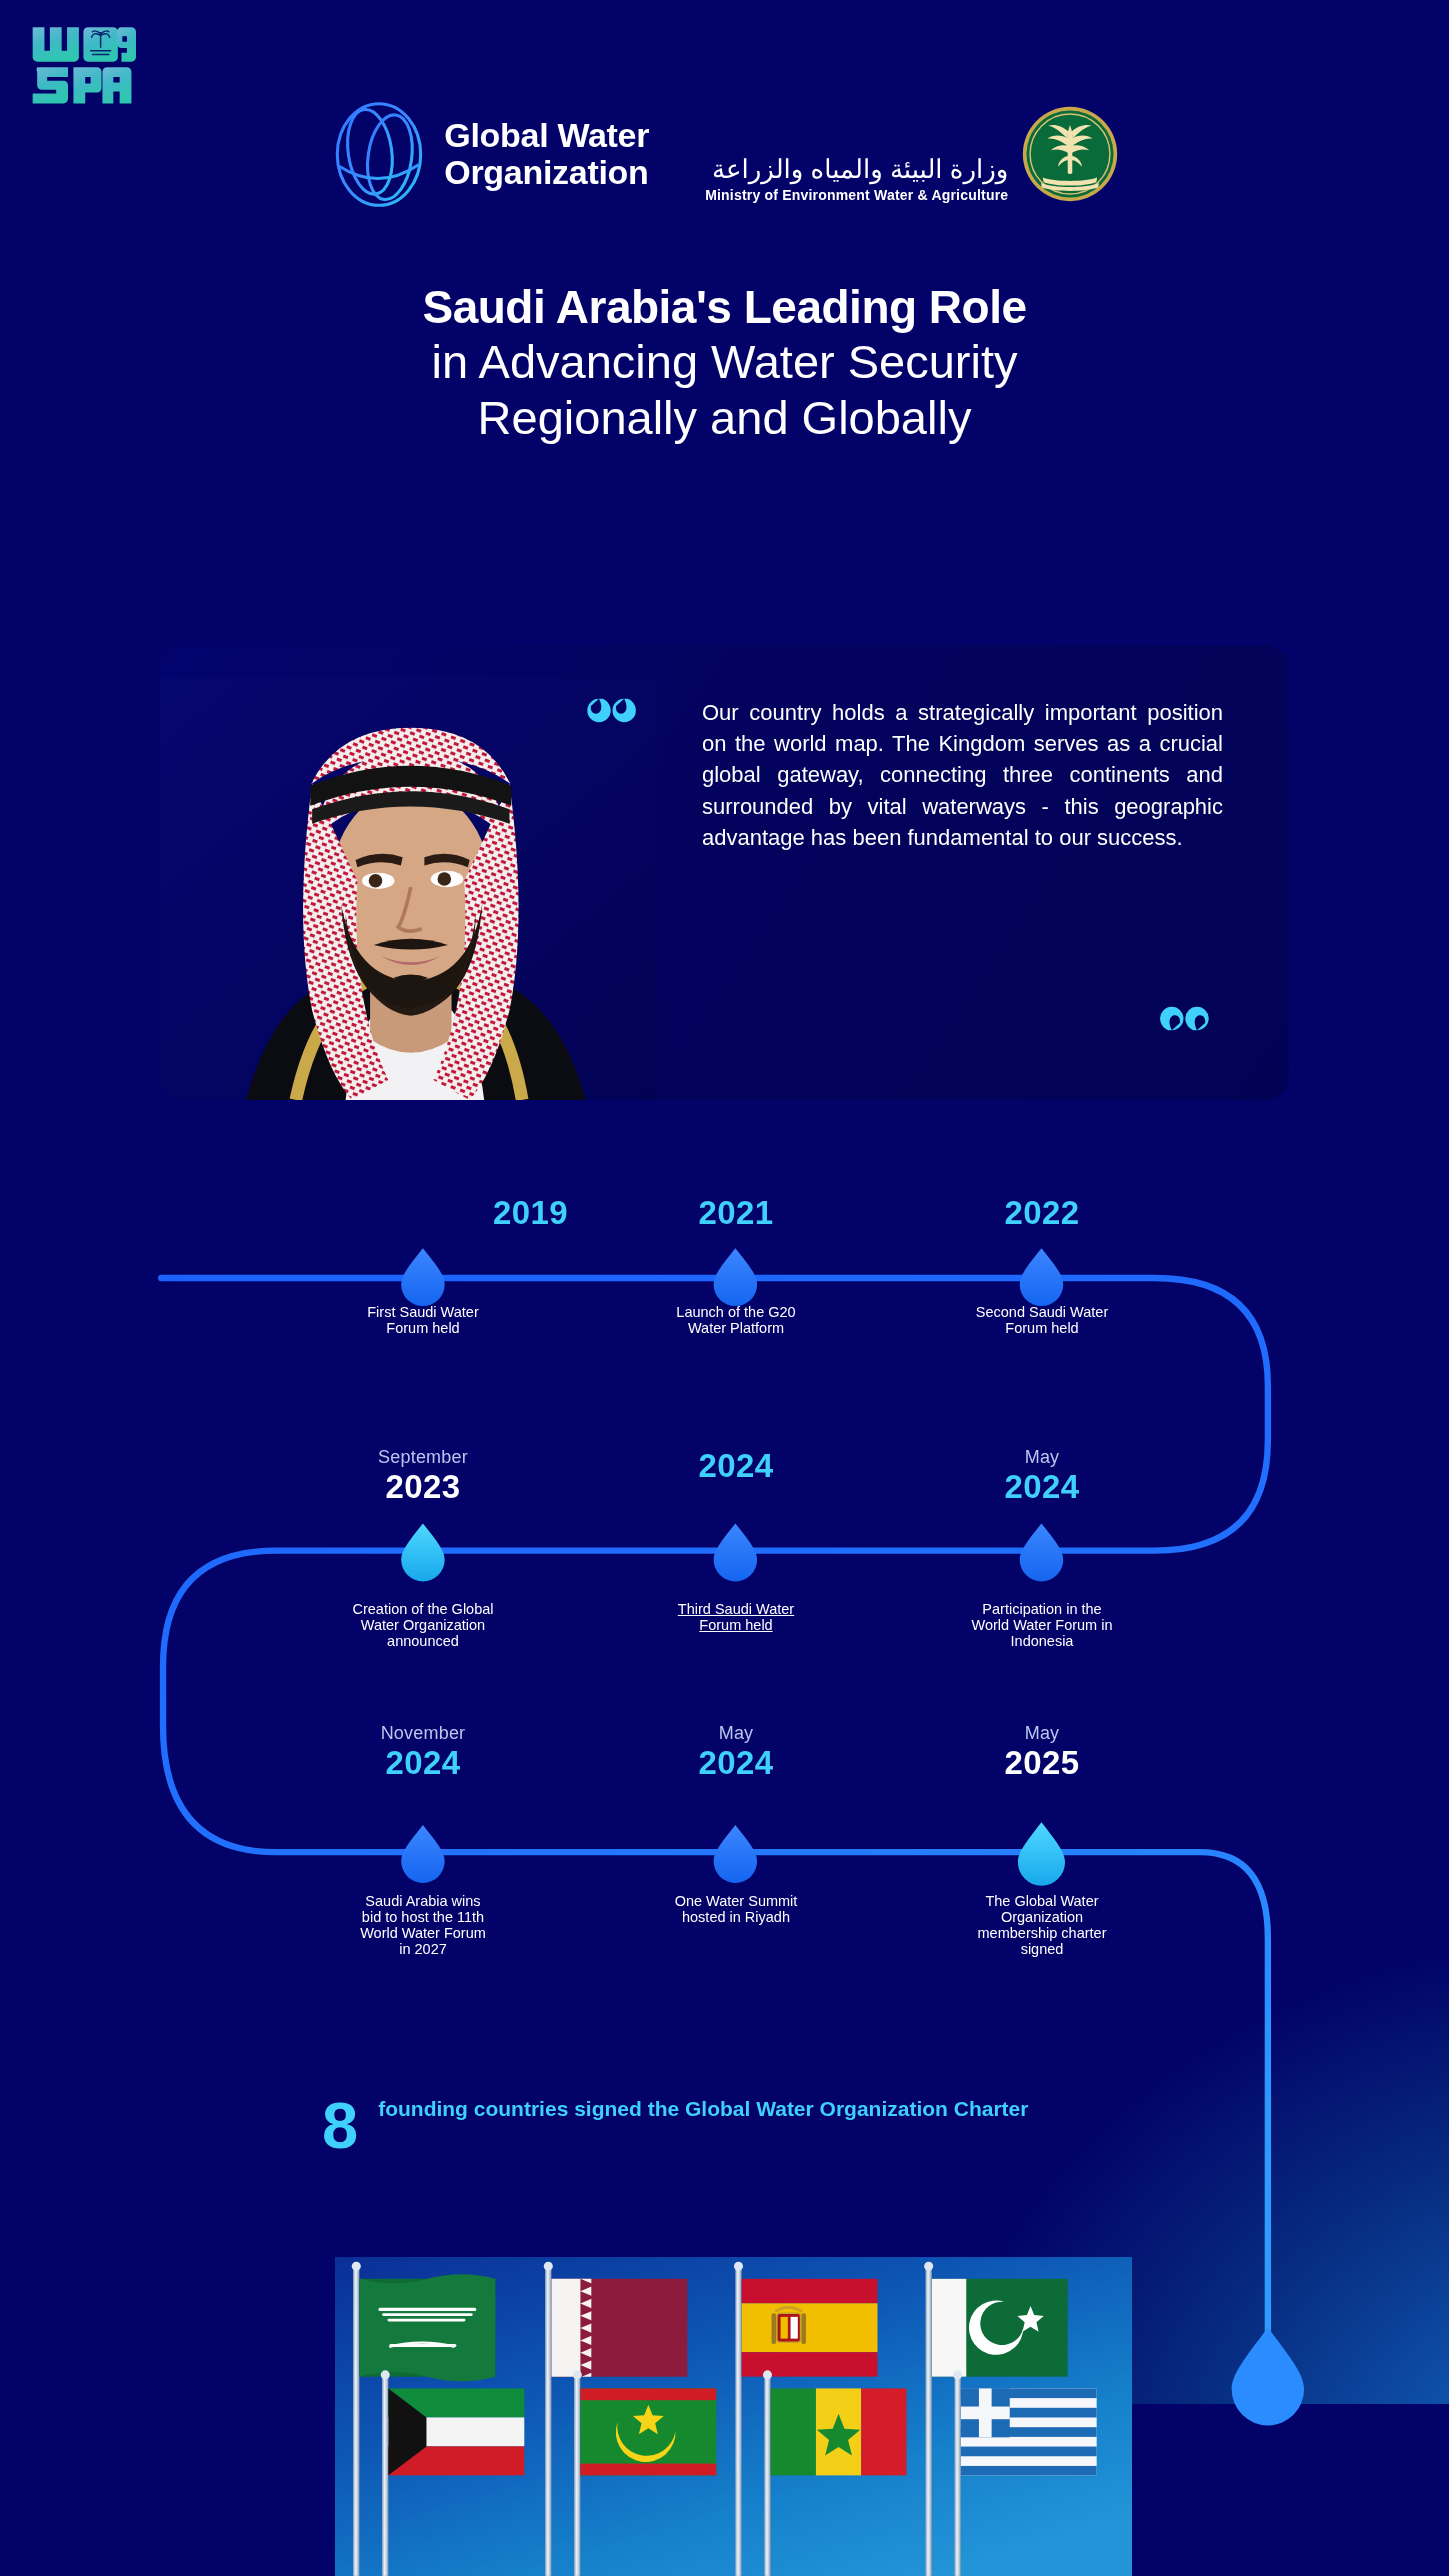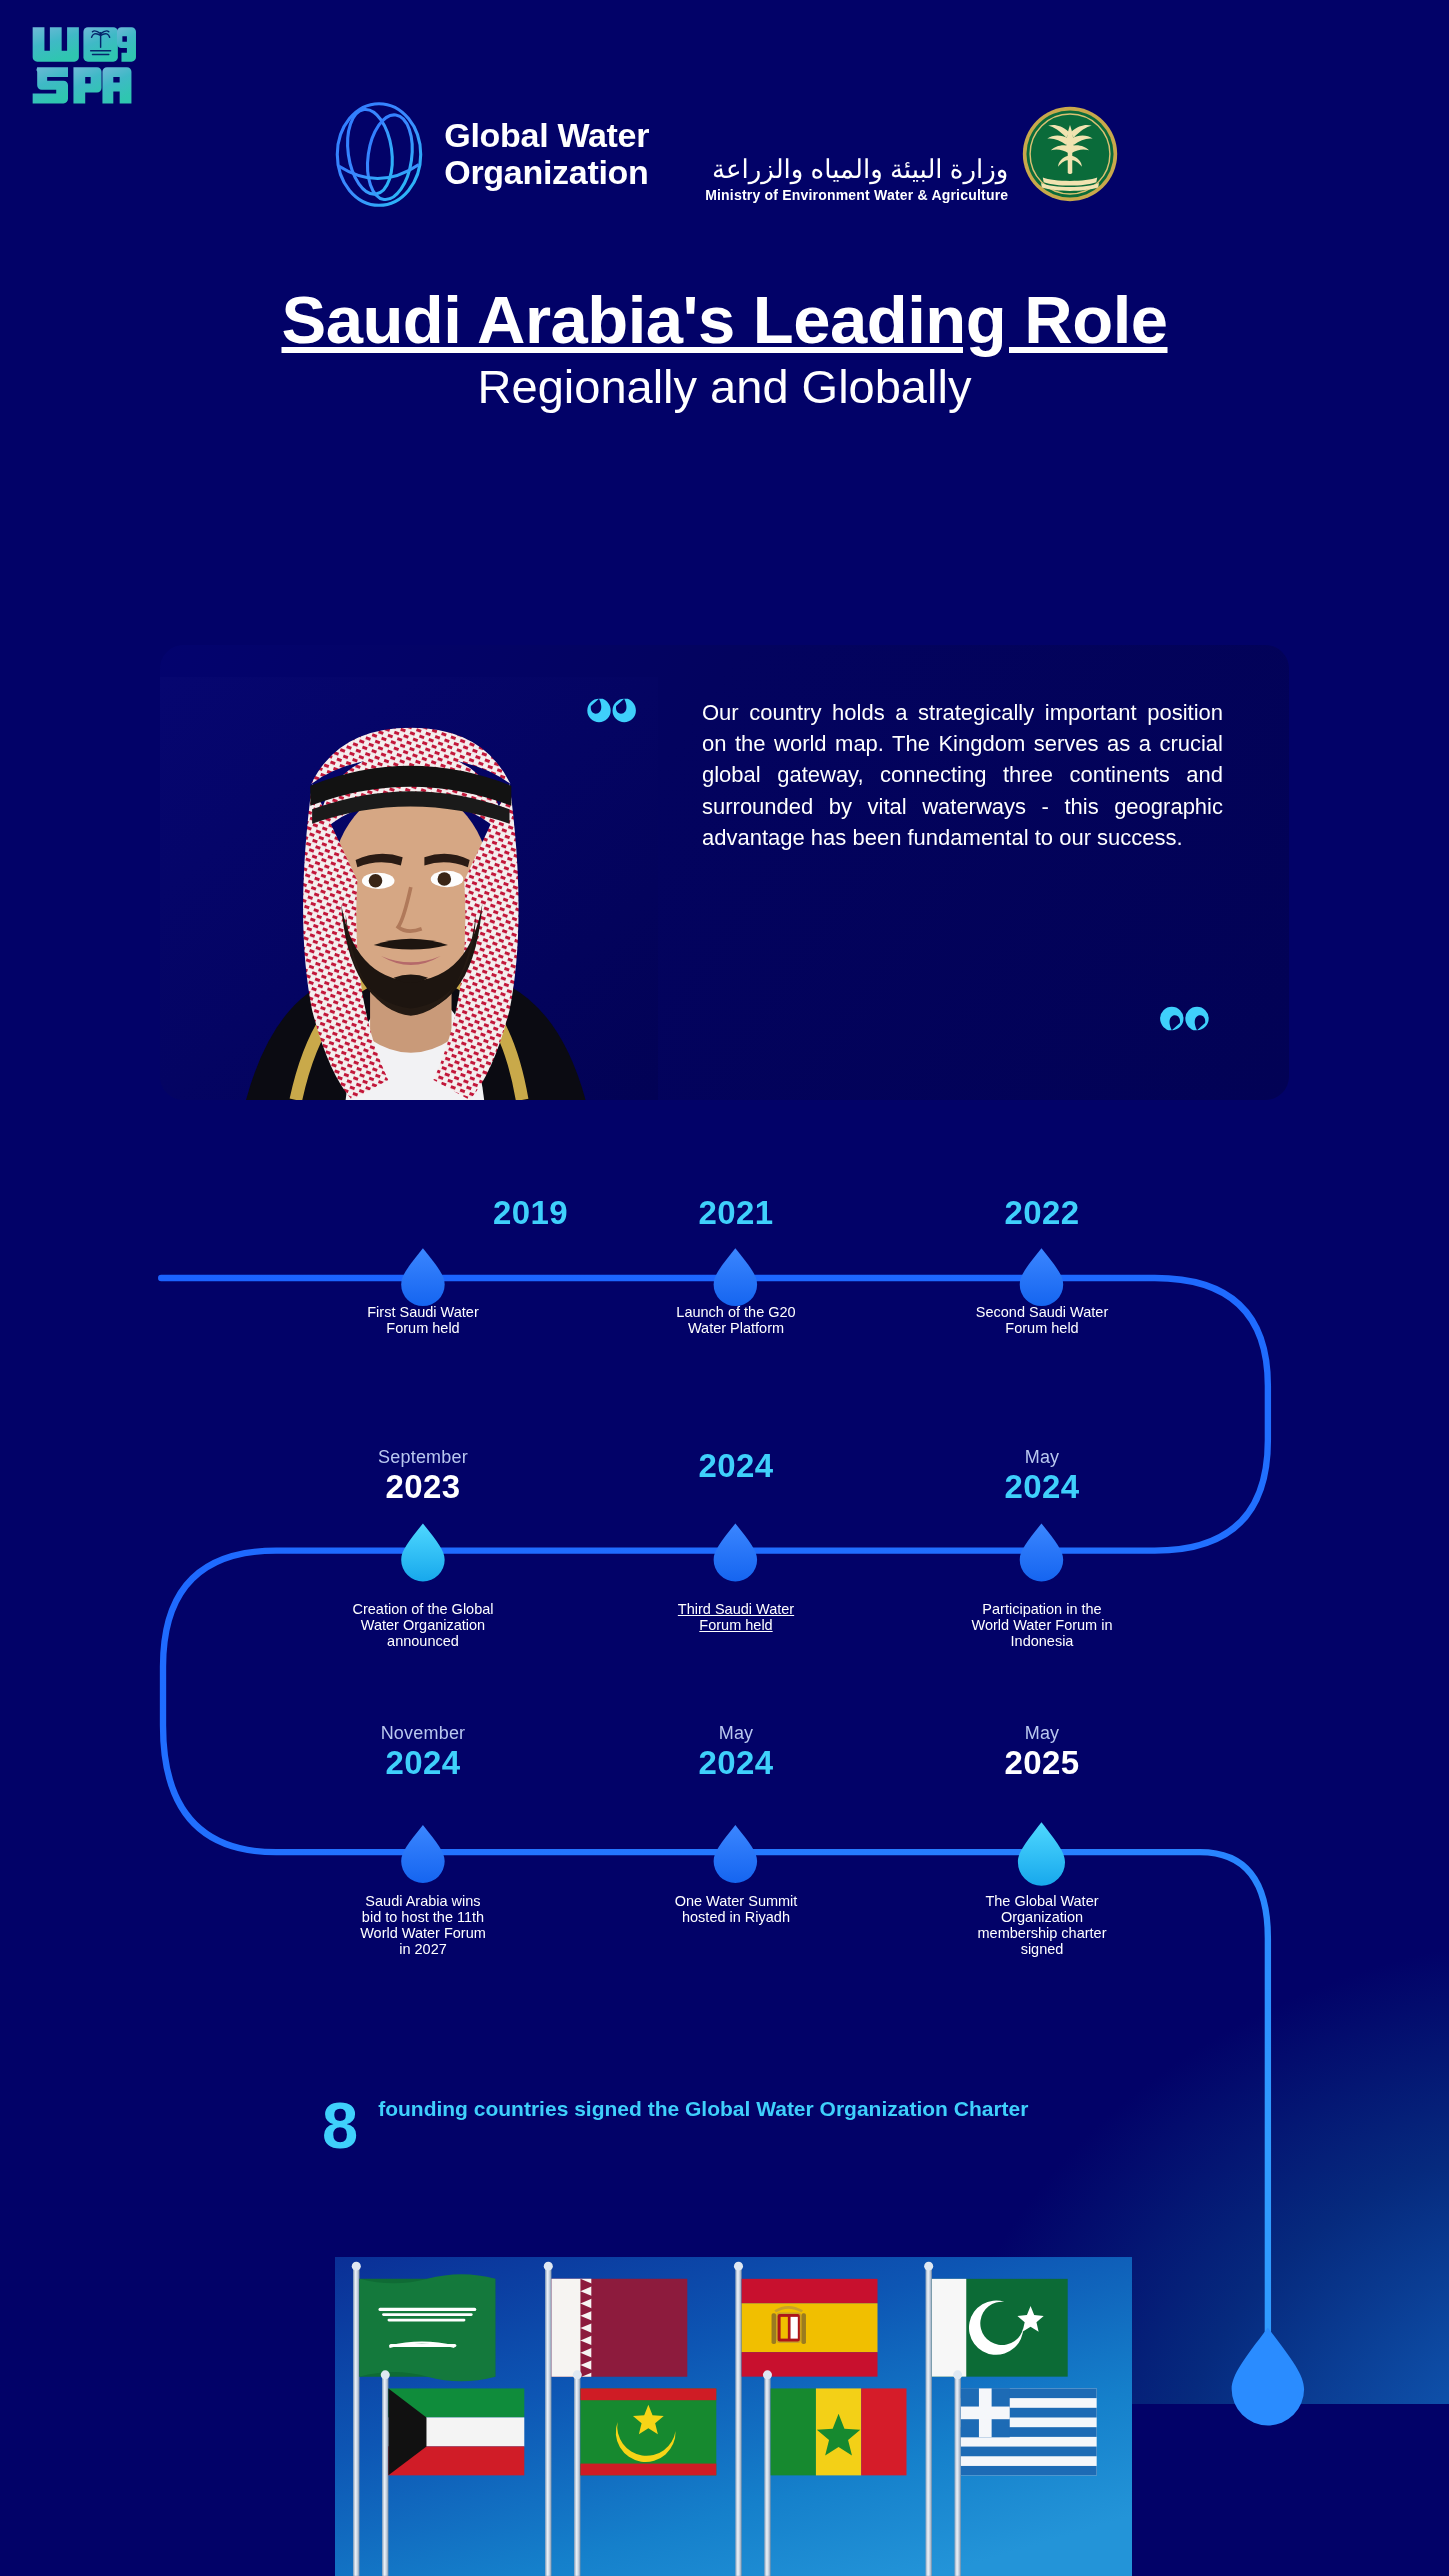--- a/index.html
+++ b/index.html
@@ -25,21 +25,21 @@
   .gwo-mark { width:98px; height:107px; }
   .gwo-text { font-weight:bold; font-size:34px; line-height:1.08; letter-spacing:-0.3px; color:#fff; }
   .moewa { display:flex; align-items:flex-end; gap:12.7px; margin-left:56px; }
   .moewa-txt { text-align:right; }
   .moewa-ar { font-size:26px; color:#fff; direction:rtl; letter-spacing:0px; line-height:1.15; }
   .moewa-en { font-size:14px; font-weight:bold; color:#fff; letter-spacing:0.2px; margin-top:1.8px; }
   .moewa-emblem { width:98px; height:98px; }
 
   
   .title { position:absolute; left:0; top:281px; width:1449px; text-align:center; }
-  .title .l1 { font-size:67px; font-weight:bold; letter-spacing:-0.5px; line-height:1.16;text-decoration:underline; }
+  .title .l1 { font-size:46px; font-weight:bold; letter-spacing:-0.5px; line-height:1.16; }
   .title .l2, .title .l3 { font-size:47px; font-weight:300; line-height:1.18; }
 
   
   .quote-card { position:absolute; left:160px; top:645px; width:1129px; height:455px;
      background:linear-gradient(125deg,#03036e 0%,#03035f 40%,#020255 100%);
      border-radius:23.5px; overflow:hidden; }
   .portrait { position:absolute; left:0px; top:32px; width:498px; height:423px; }
   .q-open { position:absolute; left:587px; top:697px; width:51px; height:36px; }
   .q-close { position:absolute; left:1158px; top:996px; width:51px; height:36px; }
   .quote-text { position:absolute; left:702px; top:697px; width:521px;
@@ -157,20 +157,21 @@
         <g fill="#f0e3b0">
           <path d="M24 80 c12 5 48 5 60 0 l-1 5 c-14 5 -44 5 -58 0z"></path>
           <path d="M22 86 c14 6 50 6 64 0 l-1 5 c-16 5 -46 5 -62 0z"></path>
         </g>
       </svg>
     </div>
   </div>
 
   <div class="title">
     <div class="l1">Saudi Arabia's Leading Role</div>
+    <div class="l2">in Advancing Water Security</div>
     <div class="l3">Regionally and Globally</div>
   </div>
 
   <div class="quote-card">
     <svg class="portrait" viewBox="0 0 550 467">
       <defs>
         <linearGradient id="bgP" x1="0" y1="0" x2="1" y2="1">
           <stop offset="0" stop-color="#060670"></stop>
             <stop offset="1" stop-color="#020255"></stop>
         </linearGradient>

